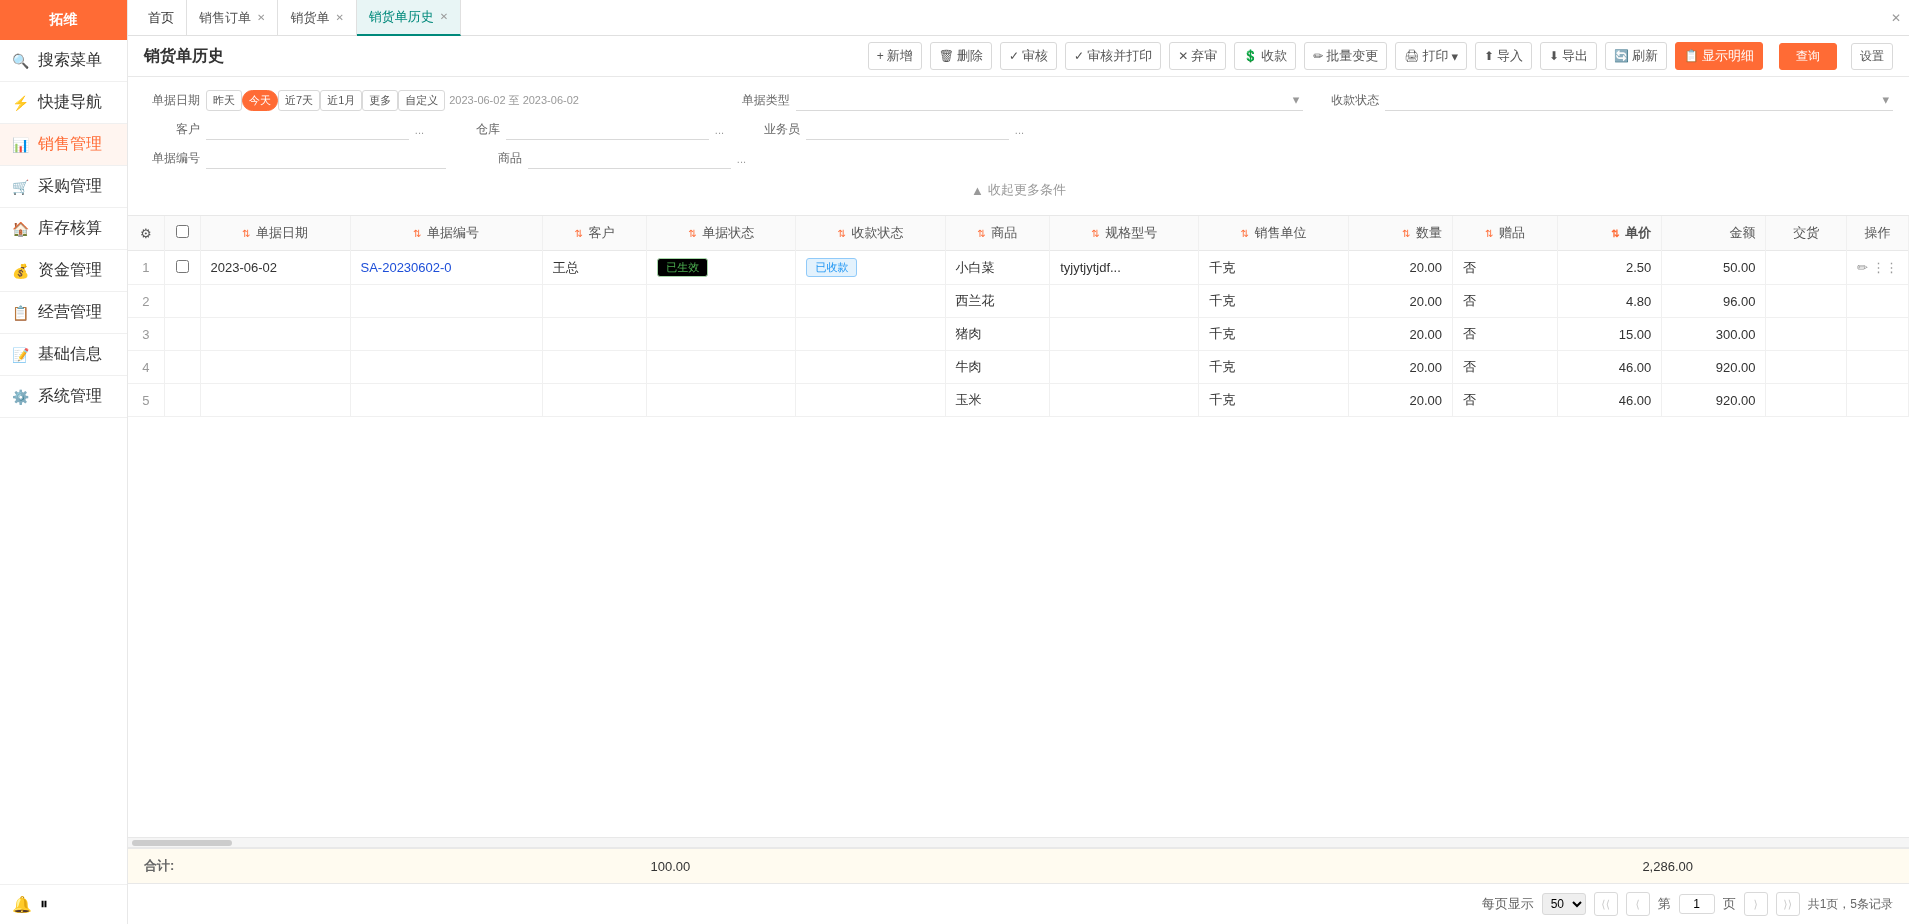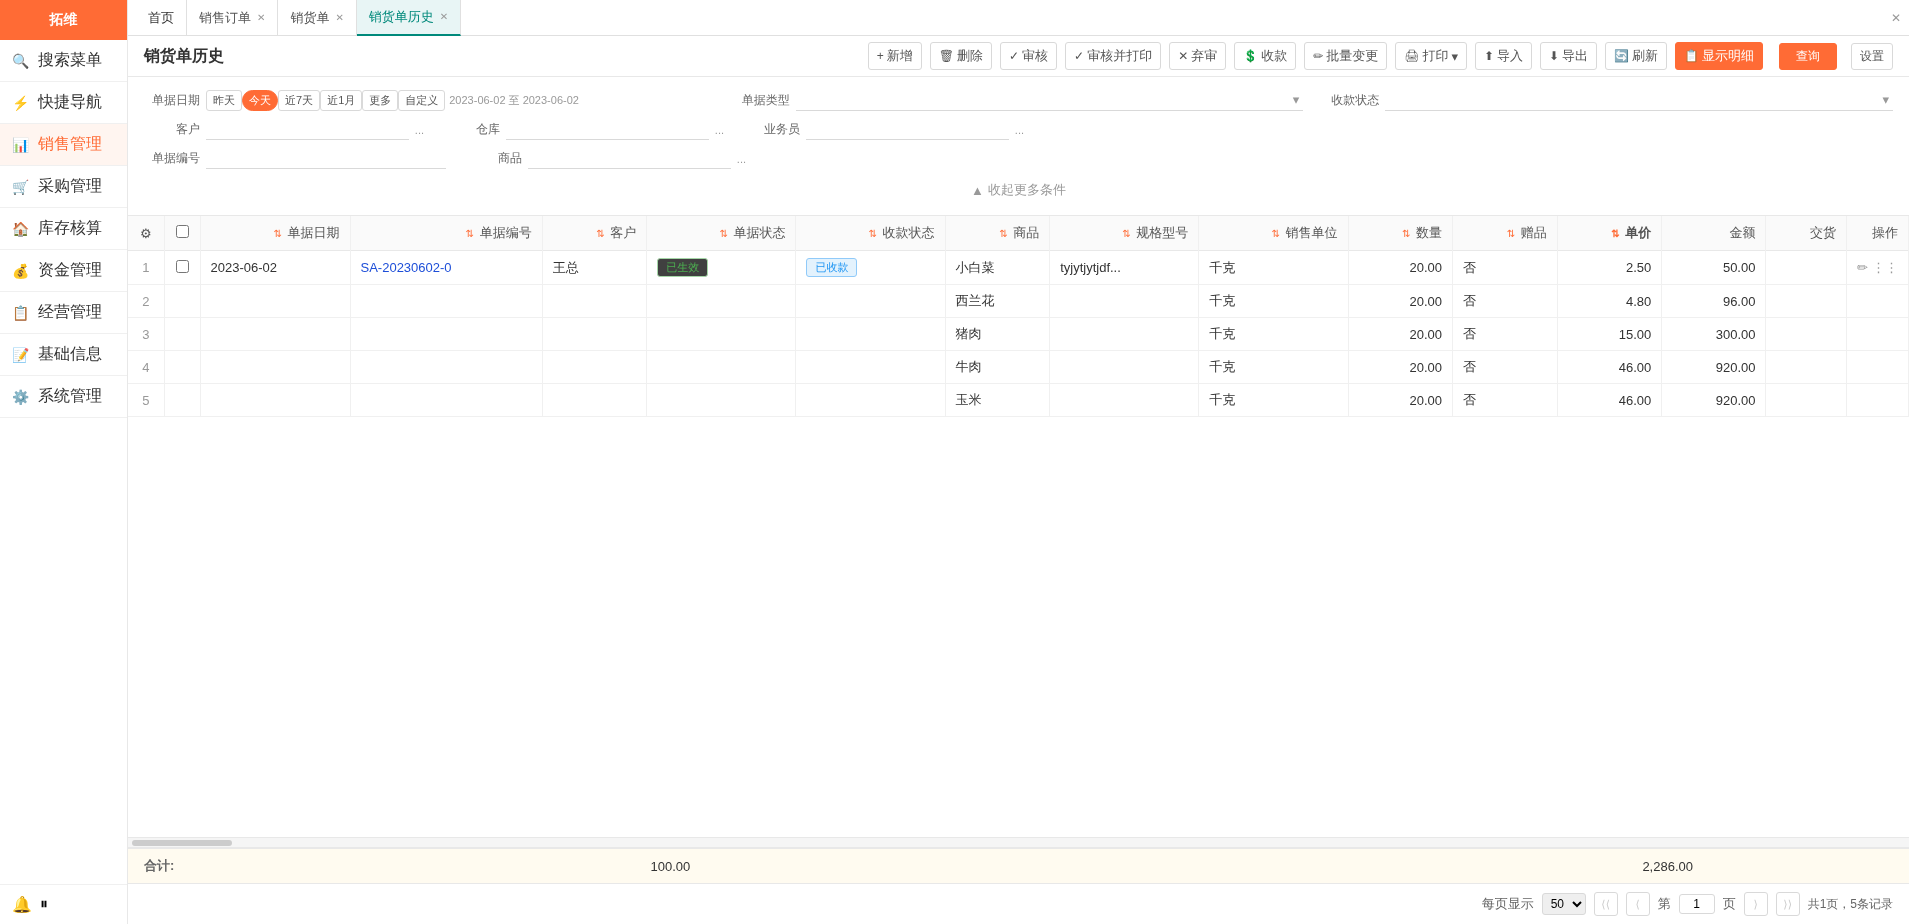--- a/index.html
+++ b/index.html
@@ -199,21 +199,21 @@
       width: 100%;
       border-collapse: collapse;
       font-size: 12px;
     }
     thead tr {
       background: #fafafa;
       border-bottom: 1px solid #e8e8e8;
     }
     th {
       padding: 8px 10px;
-      text-align: right;
+      text-align: center;
       color: #555;
       font-weight: normal;
       border-right: 1px solid #f0f0f0;
       white-space: nowrap;
       position: sticky;
       top: 0;
       background: #fafafa;
       z-index: 1;
     }
     th.center { text-align: center; }
@@ -226,21 +226,21 @@
     }
     td.center { text-align: center; }
     td.right { text-align: right; }
     .row-num { color: #999; text-align: center; }
     .badge {
       display: inline-block;
       padding: 1px 8px;
       border-radius: 3px;
       font-size: 11px;
     }
-    .badge-green { background: #404040; color: #4caf50; border: 1px solid #a5d6a7; }
+    .badge-green { background: #000000; color: #4caf50; border: 1px solid #a5d6a7; }
     .badge-blue { background: #e3f2fd; color: #2196f3; border: 1px solid #90caf9; }
     .link-text { color: #1d4ed8; cursor: pointer; text-decoration: none; }
     .action-icons { display: flex; gap: 4px; }
     .action-icon { color: #999; cursor: pointer; font-size: 13px; }
 
     
     .summary-row {
       background: #fffbf0;
       border-top: 2px solid #e8e8e8;
       display: flex;

